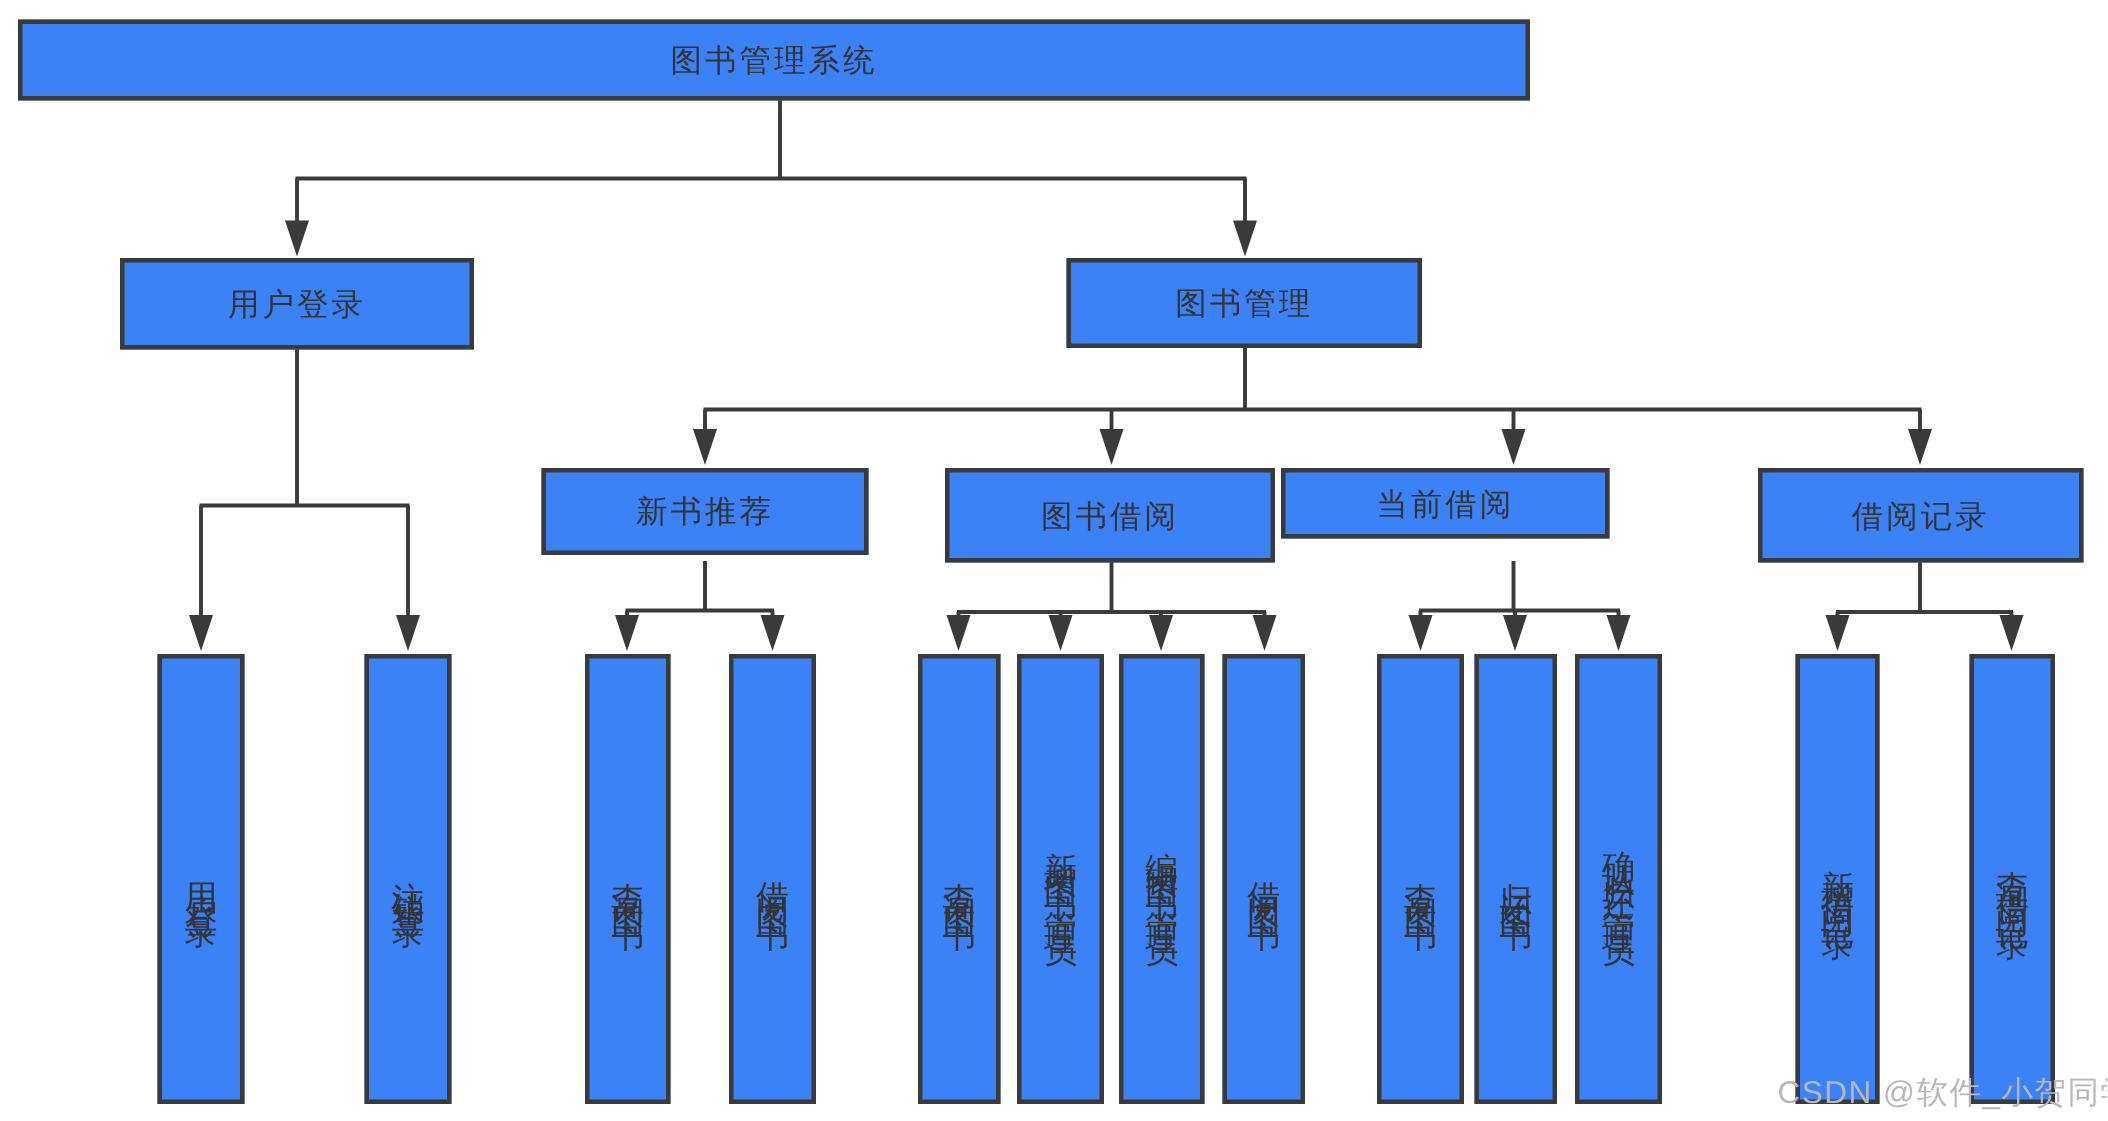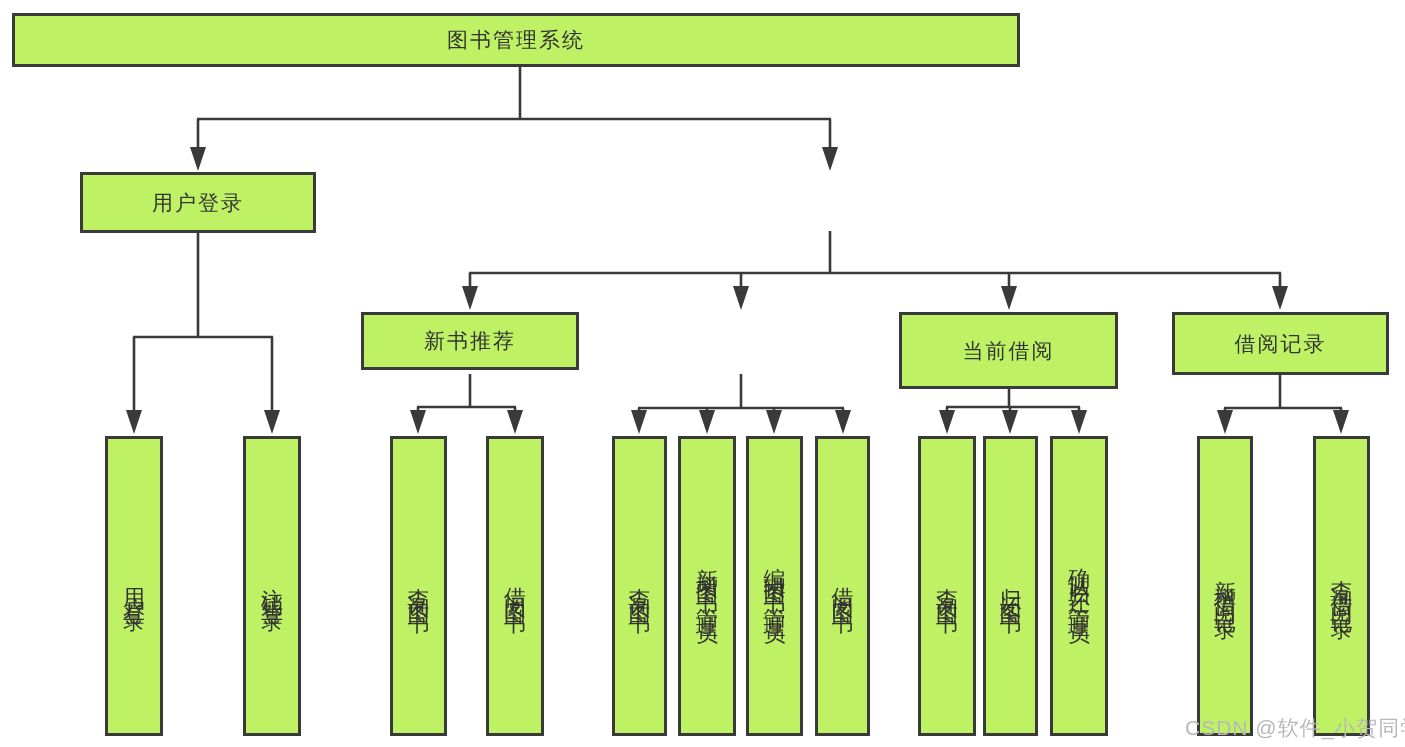--- a/index.html
+++ b/index.html
@@ -22,21 +22,21 @@
     overflow:hidden;
   }
   #wires{
     position:absolute;
     left:0;top:0;
     width:1405px;height:747px;
     pointer-events:none;
   }
   .node{
     position:absolute;
-    background:#bef264;
+    background:#3b82f6;
     border:3px solid var(--line);
     display:flex;
     align-items:center;
     justify-content:center;
     color:var(--text);
   }
   .hbox{
     font-size:21px;
     letter-spacing:2px;
     white-space:nowrap;
@@ -139,23 +139,25 @@
       <line x1="1225" y1="408" x2="1225" y2="412"></line>
       <line x1="1341" y1="408" x2="1341" y2="412"></line>
       <polygon points="1217,410 1233,410 1225,434"></polygon>
       <polygon points="1333,410 1349,410 1341,434"></polygon>
     </g>
   </svg>
 
   <div class="node hbox" style="left:12px;top:13px;width:1008px;height:54px">图书管理系统</div>
 
   <div class="node hbox" style="left:80px;top:172px;width:236px;height:61px">用户登录</div>
+  <div class="node hbox" style="left:711px;top:172px;width:237px;height:60px">图书管理</div>
 
   <div class="node hbox" style="left:361px;top:312px;width:218px;height:58px">新书推荐</div>
-  <div class="node hbox" style="left:899px;top:312px;width:219px;height:77px">当前借阅</div>
+  <div class="node hbox" style="left:630px;top:312px;width:220px;height:63px">图书借阅</div>
+  <div class="node hbox" style="left:854px;top:312px;width:219px;height:47px">当前借阅</div>
   <div class="node hbox" style="left:1172px;top:312px;width:217px;height:63px">借阅记录</div>
 
   <div class="node vbox" style="left:105px;top:436px;width:58px;height:300px">
     <span class="vtext">用户登录</span>
   </div>
   <div class="node vbox" style="left:243px;top:436px;width:58px;height:300px">
     <span class="vtext">注销登录</span>
   </div>
 
   <div class="node vbox" style="left:390px;top:436px;width:57px;height:300px">

